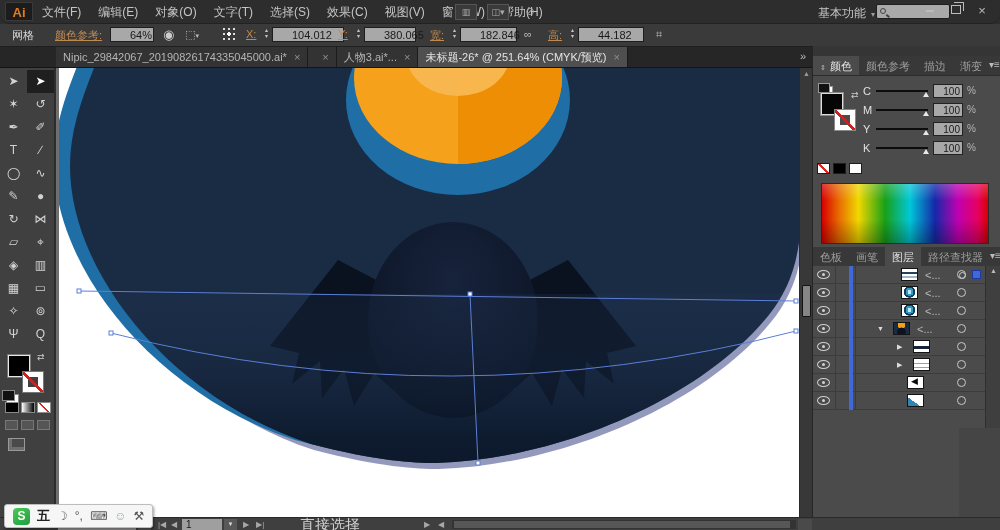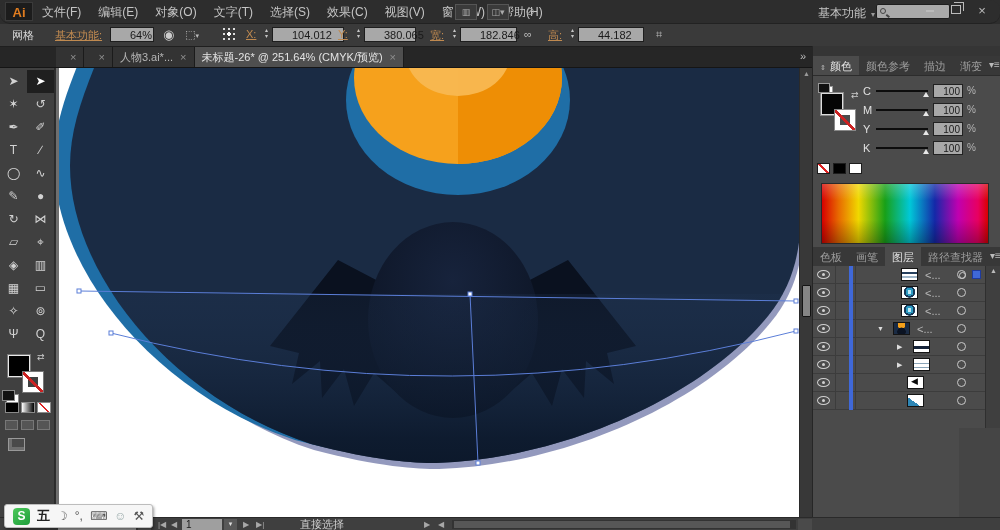--- a/index.html
+++ b/index.html
@@ -126,21 +126,21 @@
   .lscroll .up { position:absolute; top:1px; left:0; width:15px; text-align:center; font-size:7px; color:#bbb; }
   .lbelow { position:absolute; left:146px; top:382px; width:42px; height:148px; background:#454545; }
 
   
   #statusbar { position:absolute; left:0; top:517px; width:1000px; height:13px; background:#3f3f3f; border-top:1px solid #2a2a2a; color:#c8c8c8; font-size:10px; z-index:5; }
   .zoombox { position:absolute; left:58px; top:1px; width:78px; height:11px; background:#9f9f9f; color:#191919; text-align:right; padding-right:3px; line-height:11px; overflow:hidden; }
   .zoomdd { position:absolute; left:138px; top:1px; width:13px; height:11px; background:#585858; color:#ddd; font-size:6px; text-align:center; line-height:11px; }
   .navb { position:absolute; top:1px; color:#a8a8a8; font-size:8px; line-height:11px; }
   .abfield { position:absolute; left:182px; top:1px; width:40px; height:11px; background:#9f9f9f; color:#191919; text-align:left; padding-left:4px; line-height:11px; }
   .abdd { position:absolute; left:224px; top:1px; width:13px; height:11px; background:#585858; color:#ddd; font-size:6px; text-align:center; line-height:11px; }
-  .toolstat { position:absolute; left:300px; top:1px; color:#cfcfcf; font-size:11px; line-height:11px;font-family:Liberation Serif, serif; }
+  .toolstat { position:absolute; left:300px; top:1px; color:#cfcfcf; font-size:15px; line-height:11px; }
   .hsa { position:absolute; top:1px; color:#a8a8a8; font-size:8px; line-height:11px; }
   .hstrack { position:absolute; left:452px; top:2px; width:344px; height:9px; background:#333; }
   .hstrack .hthumb { position:absolute; left:2px; top:1px; width:336px; height:7px; background:#575757; }
   .scorner { position:absolute; left:798px; top:1px; width:14px; height:11px; background:#4a4a4a; }
 
   
   #ime { position:absolute; left:4px; top:504px; height:24px; background:#f6f6f6; border:1px solid #bdbdbd; border-radius:3px; box-shadow:1px 2px 3px rgba(0,0,0,.4); display:flex; align-items:center; gap:7px; padding:0 8px; z-index:9; }
   .slogo { width:17px; height:17px; background:linear-gradient(145deg,#4cc85a,#1f9e3c); border-radius:4px; color:#fff; font-weight:bold; font-size:12px; text-align:center; line-height:17px; }
   .imode { color:#222; font-weight:bold; font-size:13px; }
   .iico { color:#555; font-size:12px; }
@@ -168,21 +168,21 @@
   <div class="searchbox">
       <span class="mag"></span>
     </div>
   <div class="winbtn wb-min" style="left:920px;"></div>
   <div class="winbtn wb-rest" style="left:946px;"></div>
   <div class="winbtn" style="left:972px; font-size:13px;">×</div>
 </div>
 
 <div id="optionsbar">
   <span class="ob-item lbl" style="left:12px; top:4px;">网格</span>
-  <span class="ob-item amber" style="left:55px; top:4px;">基本功能:</span>
+  <span class="ob-item amber" style="left:55px; top:4px;">颜色参考:</span>
   <span class="ob-item valbox" style="left:110px; width:44px;"><span>64%</span> <span class="flyout">▶</span></span>
   <span class="ob-item" style="left:163px; top:3px; color:#ccc; font-size:13px;">◉</span>
   <span class="ob-item" style="left:185px; top:4px; color:#bbb;">⬚<span style="font-size:7px;">▾</span></span>
   <span class="ob-item refgrid" style="left:222px;"></span>
   <span class="ob-item amber" style="left:246px; top:4px;">X:</span>
   <span class="ob-item spin" style="left:262px;"></span>
   <span class="ob-item valbox" style="left:272px; width:72px;">104.012</span>
   <span class="ob-item amber" style="left:338px; top:4px;">Y:</span>
   <span class="ob-item spin" style="left:354px;"></span>
   <span class="ob-item valbox" style="left:364px; width:52px;">380.065</span>
@@ -191,20 +191,21 @@
   <span class="ob-item valbox" style="left:460px; width:57px;">182.846</span>
   <span class="ob-item" style="left:524px; top:4px; color:#bbb;">∞</span>
   <span class="ob-item amber" style="left:548px; top:4px;">高:</span>
   <span class="ob-item spin" style="left:568px;"></span>
   <span class="ob-item valbox" style="left:578px; width:66px;">44.182 mm</span>
   <span class="ob-item" style="left:656px; top:4px; color:#bbb;">⌗</span>
 </div>
 
 <div id="tabbar">
   <div class="dtab">
+      <span>Nipic_29842067_20190826174335045000.ai*</span>
       <span class="x">×</span>
     </div>
   <div class="dtab">
       <span class="x">×</span>
     </div>
   <div class="dtab">
       <span>人物3.ai*...</span>
       <span class="x">×</span>
     </div>
   <div class="dtab active">

